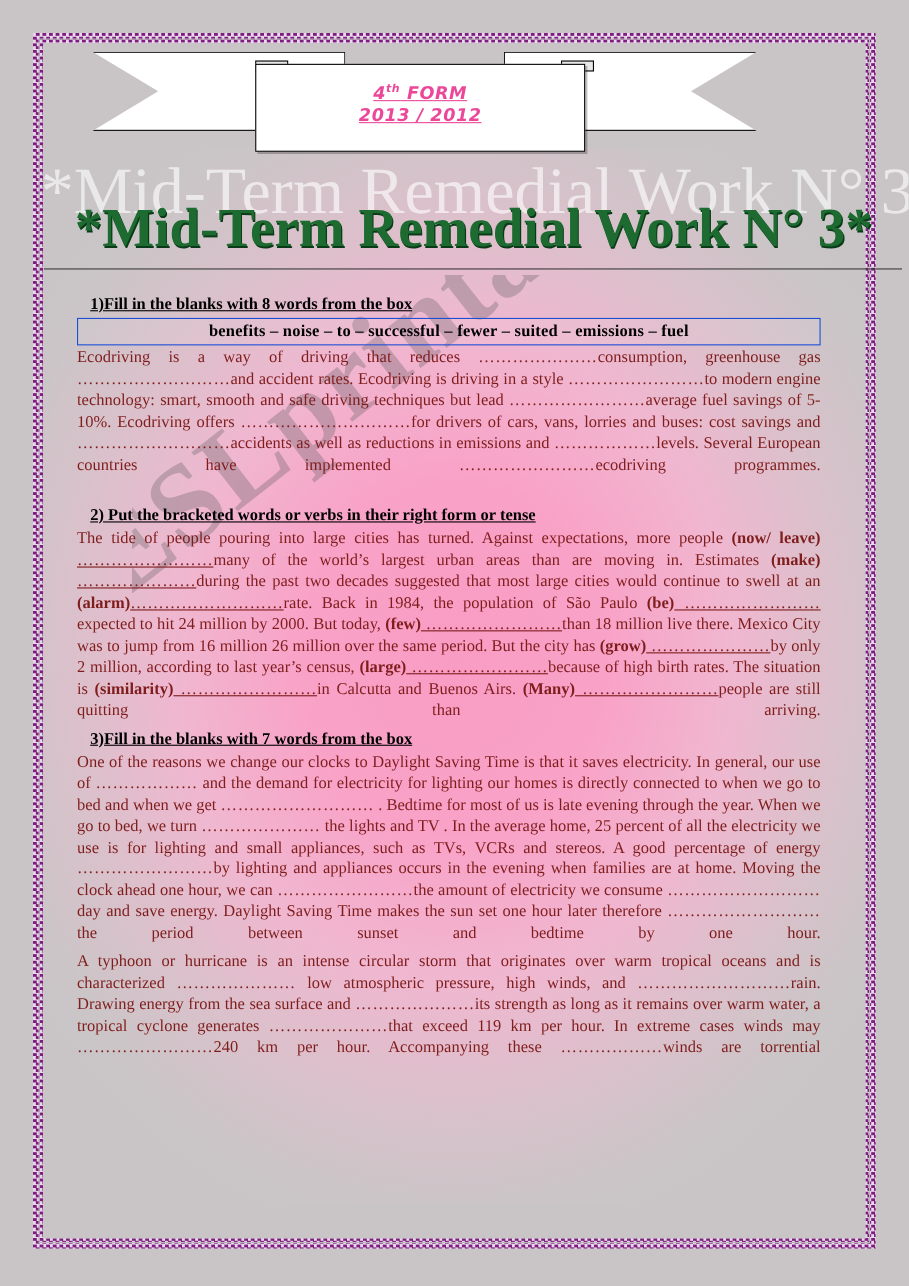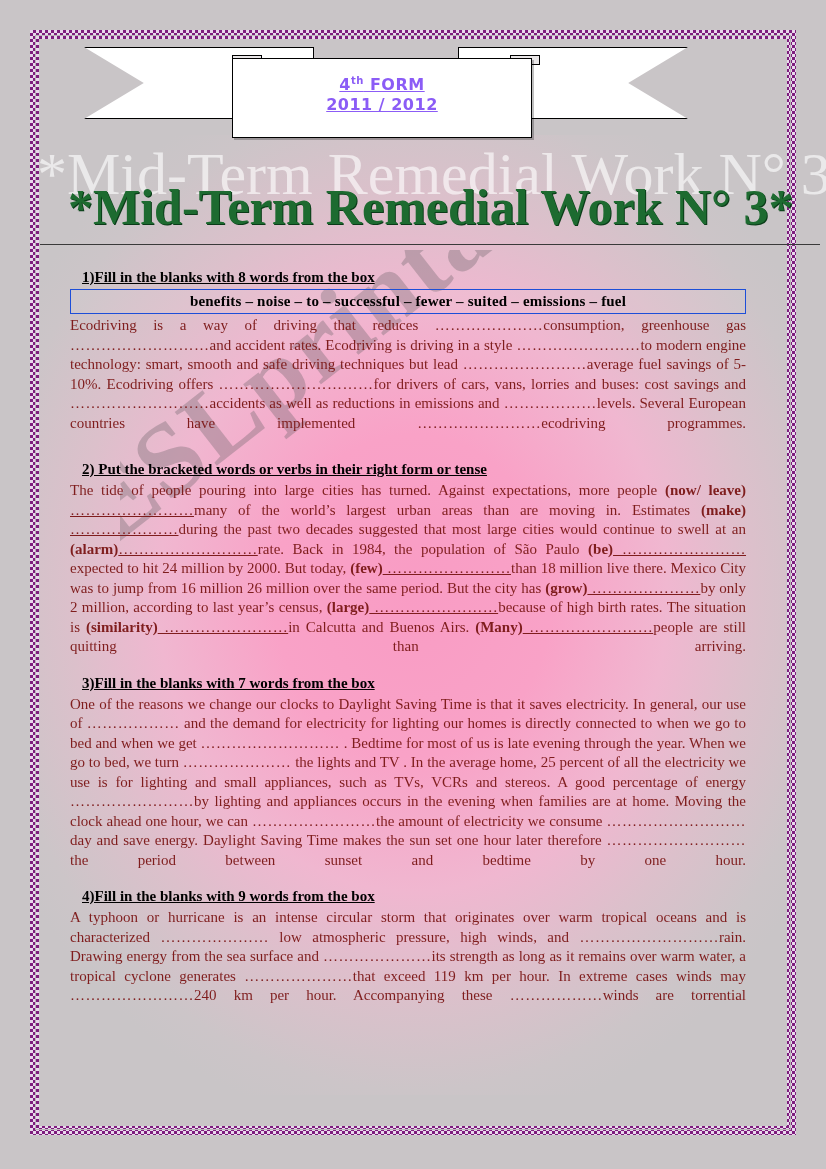--- a/index.html
+++ b/index.html
@@ -91,23 +91,23 @@
     left:148px;top:11px;
     width:300px;height:80px;
     background:#fff;
     border:1px solid #000;
     box-sizing:border-box;
     box-shadow:2px 2px 0 rgba(0,0,0,.25);
     text-align:center;
   }
   .rib-line{
     font-family:"DejaVu Sans", sans-serif;
-    font-weight:bold;
+    font-weight:bold;font-style:italic;
     font-size:16px;
-    color:#8b5cf6;
+    color:#ec4899;
     text-decoration:underline;
     line-height:1.25;
     letter-spacing:.5px;
   }
   #rib-center .rib-line:first-of-type{margin-top:16px;}
   .rib-line sup{font-size:10px;}
 
   
   #title-wrap{
     position:absolute;
@@ -173,41 +173,41 @@
     font-size:15px;
     line-height:1.30;
     text-align:justify;
     color:#7f1d1d;
     margin:0;
   }
   .para.js{text-align-last:justify;}
   .blank{letter-spacing:.5px;}
   .bk{font-weight:bold;}
   .und{text-decoration:underline;}
-  .sp1{margin-top:17px;}
+  .sp1{margin-top:6px;}
   .sp2{margin-top:27px;}
 </style>
 </head>
 <body>
 
 <div id="page-frame"></div>
 <div id="pink-wash"></div>
 
 <div id="watermark">
   <span>ESLprintables.com</span>
 </div>
 
 <div id="ribbon">
   <div class="rib-tail left"></div>
   <div class="rib-tail right"></div>
   <div class="rib-fold l"></div>
   <div class="rib-fold r"></div>
   <div id="rib-center">
     <div class="rib-line"><span>4</span><sup>th</sup><span> FORM</span></div>
-    <div class="rib-line">2011 / 2012</div>
+    <div class="rib-line">2013 / 2012</div>
   </div>
 </div>
 
 <div id="title-wrap">
   <div id="title-ghost">*Mid-Term Remedial Work N° 3*</div>
   <div id="title-main">*Mid-Term Remedial Work N° 3*</div>
 </div>
 <div id="title-rule"></div>
 
 <div id="content">
@@ -222,17 +222,16 @@
     <div class="ex-head-row"><div class="ex-head">2)  Put the bracketed words or verbs in their right form or tense</div></div>
     <p class="para js"><span>The tide of people pouring into large cities has turned. Against expectations, more people </span><span class="bk">(now/ leave)</span><span class="und blank"> ……………………</span><span>many of the world’s largest urban areas than are moving in. Estimates </span><span class="bk">(make)</span><span class="und blank"> …………………</span><span>during the past two decades suggested that most large cities would continue to swell at an </span><span class="bk">(alarm)</span><span class="und blank">………………………</span><span>rate. Back in 1984, the population of São Paulo  </span><span class="bk">(be)</span><span class="und blank"> ……………………</span><span>expected to hit 24 million by 2000. But today, </span><span class="bk">(few)</span><span class="und blank"> ……………………</span><span>than 18 million live there. Mexico City was to jump from 16 million 26 million over the same period. But the city has </span><span class="bk">(grow)</span><span class="und blank"> …………………</span><span>by only 2 million, according to last year’s census, </span><span class="bk">(large)</span><span class="und blank"> ……………………</span><span>because of high birth rates. The situation is  </span><span class="bk">(similarity)</span><span class="und blank">  ……………………</span><span>in Calcutta and Buenos Airs.  </span><span class="bk">(Many)</span><span class="und blank"> ……………………</span><span>people are still quitting than arriving.</span></p>
   </div>
 
   <div class="sp1">
     <div class="ex-head-row"><div class="ex-head">3)Fill in the blanks with 7 words from the box</div></div>
     <p class="para js"><span>One of the reasons we change our clocks to Daylight Saving Time is that it saves electricity. In general, our use of </span><span class="blank">………………</span><span> and the demand for electricity for lighting our homes is directly connected to when we go to bed and when we get </span><span class="blank">………………………</span><span> . Bedtime for most of us is late evening through the year. When we go to bed, we turn </span><span class="blank">…………………</span><span> the lights and TV . In the average home, 25 percent of all the electricity we use is for lighting and small appliances, such as TVs, VCRs and stereos. A good percentage of energy </span><span class="blank">……………………</span><span>by lighting and appliances occurs in the evening when families are at home. Moving the clock ahead one hour, we can </span><span class="blank">……………………</span><span>the amount of electricity we consume </span><span class="blank">………………………</span><span>day and save energy. Daylight Saving Time makes the sun set one hour later therefore </span><span class="blank">………………………</span><span>the period between sunset and bedtime by one hour.</span></p>
   </div>
 
   <div class="sp1">
-    <div class="ex-head-row"><div class="ex-head">4)Fill in the blanks with 9 words from the box</div></div>
     <p class="para js"><span>A typhoon or hurricane is an intense circular storm that originates over warm tropical oceans and is characterized </span><span class="blank">…………………</span><span> low atmospheric pressure, high winds, and </span><span class="blank">………………………</span><span>rain. Drawing energy from the sea surface and </span><span class="blank">…………………</span><span>its strength as long as it remains over warm water, a tropical cyclone generates </span><span class="blank">…………………</span><span>that exceed 119 km per hour. In extreme cases winds may </span><span class="blank">……………………</span><span>240 km per hour. Accompanying these </span><span class="blank">………………</span><span>winds are torrential</span></p>
   </div>
 
 </div>
 
 </body></html>

